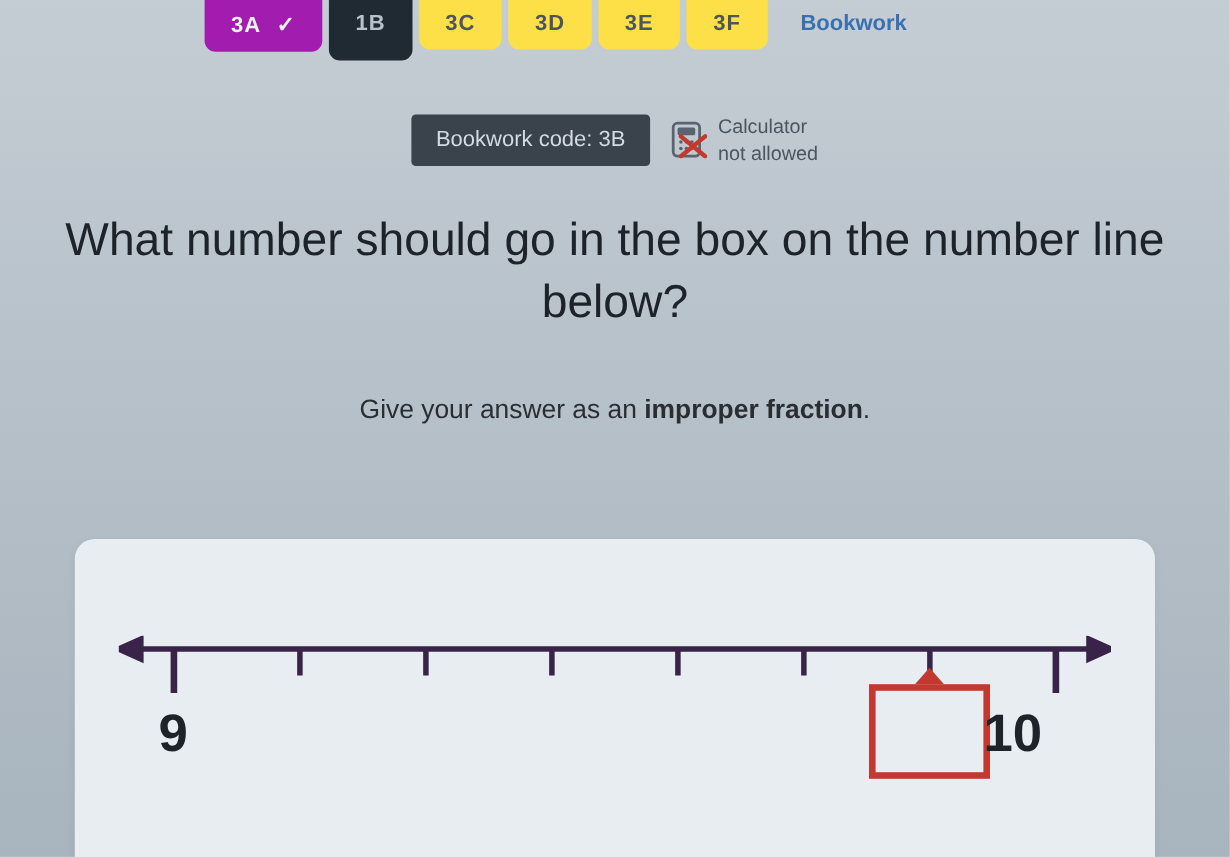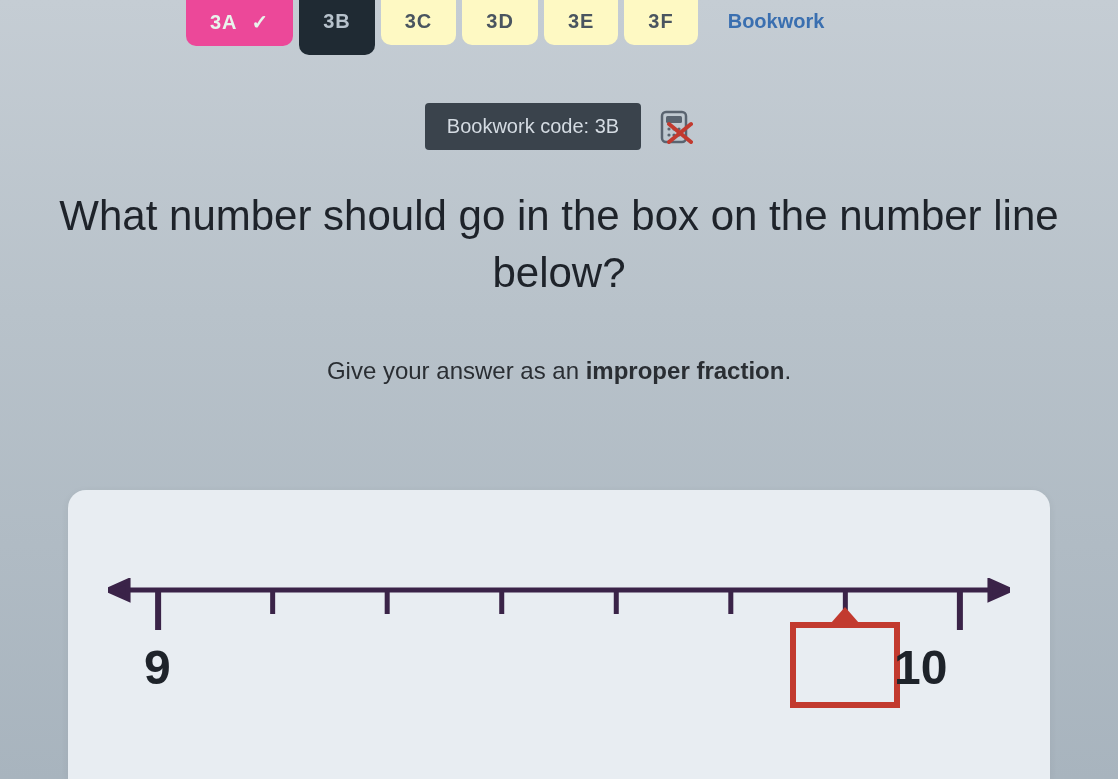--- a/index.html
+++ b/index.html
@@ -15,27 +15,27 @@
     display: flex;
     gap: 6px;
     padding: 0 0 0 186px;
     align-items: flex-start;
   }
   .tab {
     padding: 10px 24px 12px;
     font-weight: 700;
     font-size: 20px;
     color: #4a5560;
-    background: #fef9c3;
+    background: #fde047;
     border-radius: 0 0 10px 10px;
     cursor: pointer;
     letter-spacing: 1px;
   }
   .tab.done {
-    background: #ec4899;
+    background: #a21caf;
     color: #e8f4ec;
   }
   .tab.done .check { margin-left: 8px; }
   .tab.active {
     background: #1f2a33;
     color: #b7c2cc;
     padding-bottom: 22px;
   }
   .tab.summary {
     background: transparent;
@@ -135,21 +135,21 @@
 </style>
 </head>
 <body>
 
 <div class="tabs">
   <div class="tab done">
     <span>3A</span>
     <span class="check">✓</span>
   </div>
   <div class="tab active">
-    <span>3B</span>
+    <span>1B</span>
   </div>
   <div class="tab">
     <span>3C</span>
   </div>
   <div class="tab">
     <span>3D</span>
   </div>
   <div class="tab">
     <span>3E</span>
   </div>
@@ -173,20 +173,24 @@
         <circle cx="10" cy="19" r="1.6" fill="#5a6470"></circle>
         <circle cx="15" cy="19" r="1.6" fill="#5a6470"></circle>
         <circle cx="20" cy="19" r="1.6" fill="#5a6470"></circle>
         <circle cx="10" cy="25" r="1.6" fill="#5a6470"></circle>
         <circle cx="15" cy="25" r="1.6" fill="#5a6470"></circle>
         <circle cx="20" cy="25" r="1.6" fill="#5a6470"></circle>
         <line x1="10" y1="32" x2="32" y2="14" stroke="#c23a2f" stroke-width="4" stroke-linecap="round"></line>
         <line x1="10" y1="14" x2="32" y2="32" stroke="#c23a2f" stroke-width="4" stroke-linecap="round"></line>
       </svg>
     </span>
+    <div class="calc-text">
+      <div>Calculator</div>
+      <div>not allowed</div>
+    </div>
   </div>
 </div>
 
 <div class="question">What number should go in the box on the number line below?</div>
 
 <div class="instruction">
   <span>Give your answer as an </span><b>improper fraction</b><span>.</span>
 </div>
 
 <div class="numline-card">

